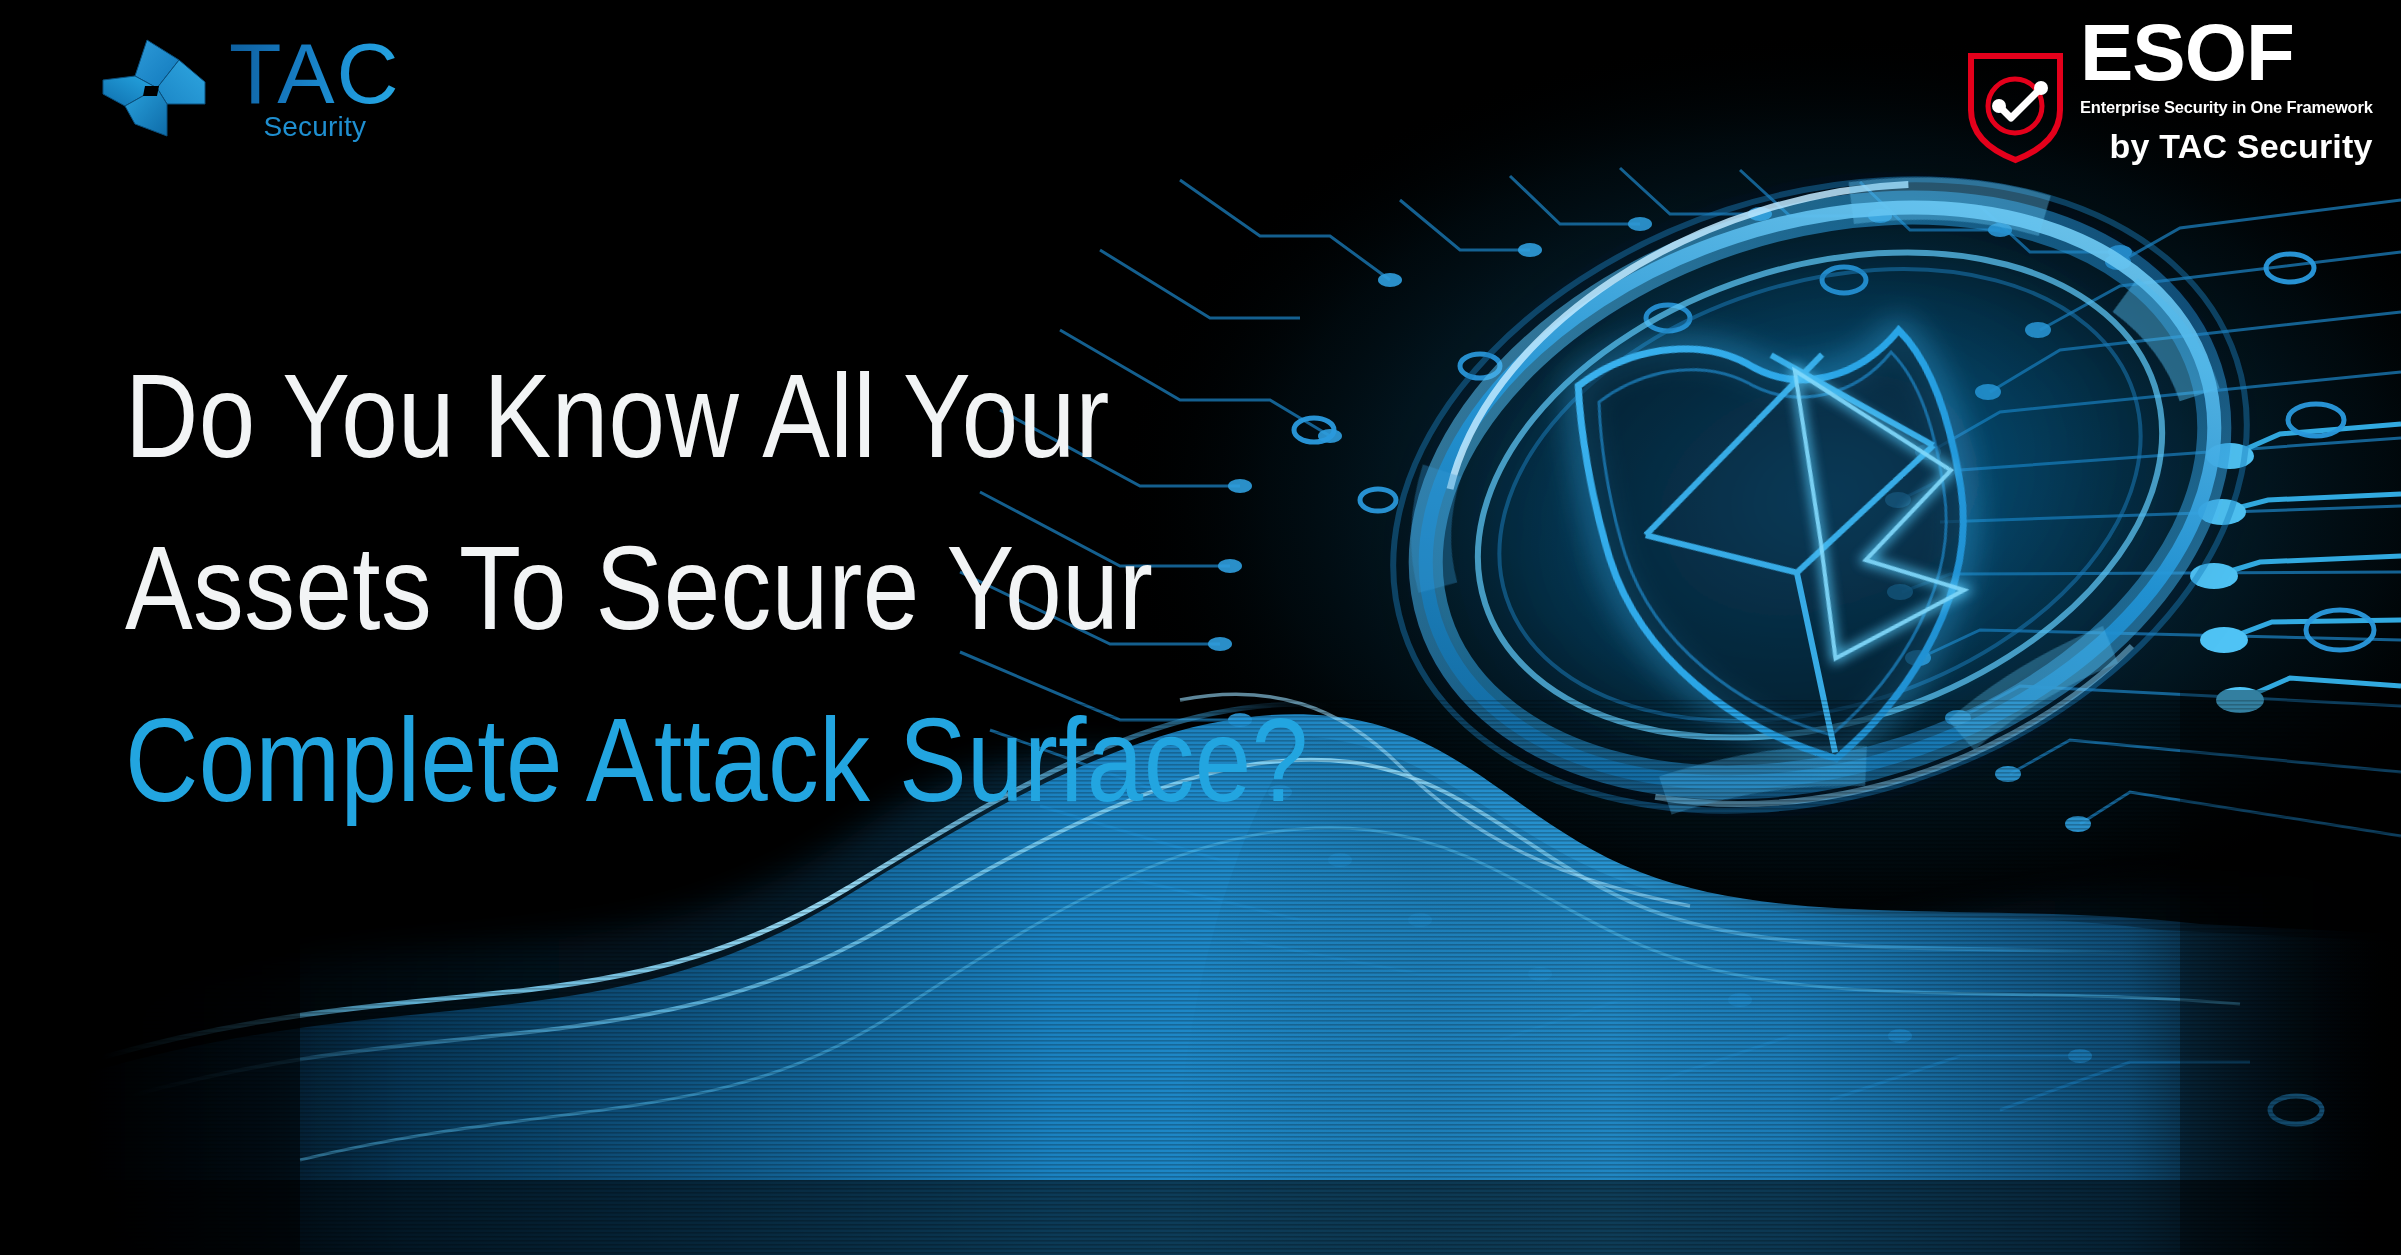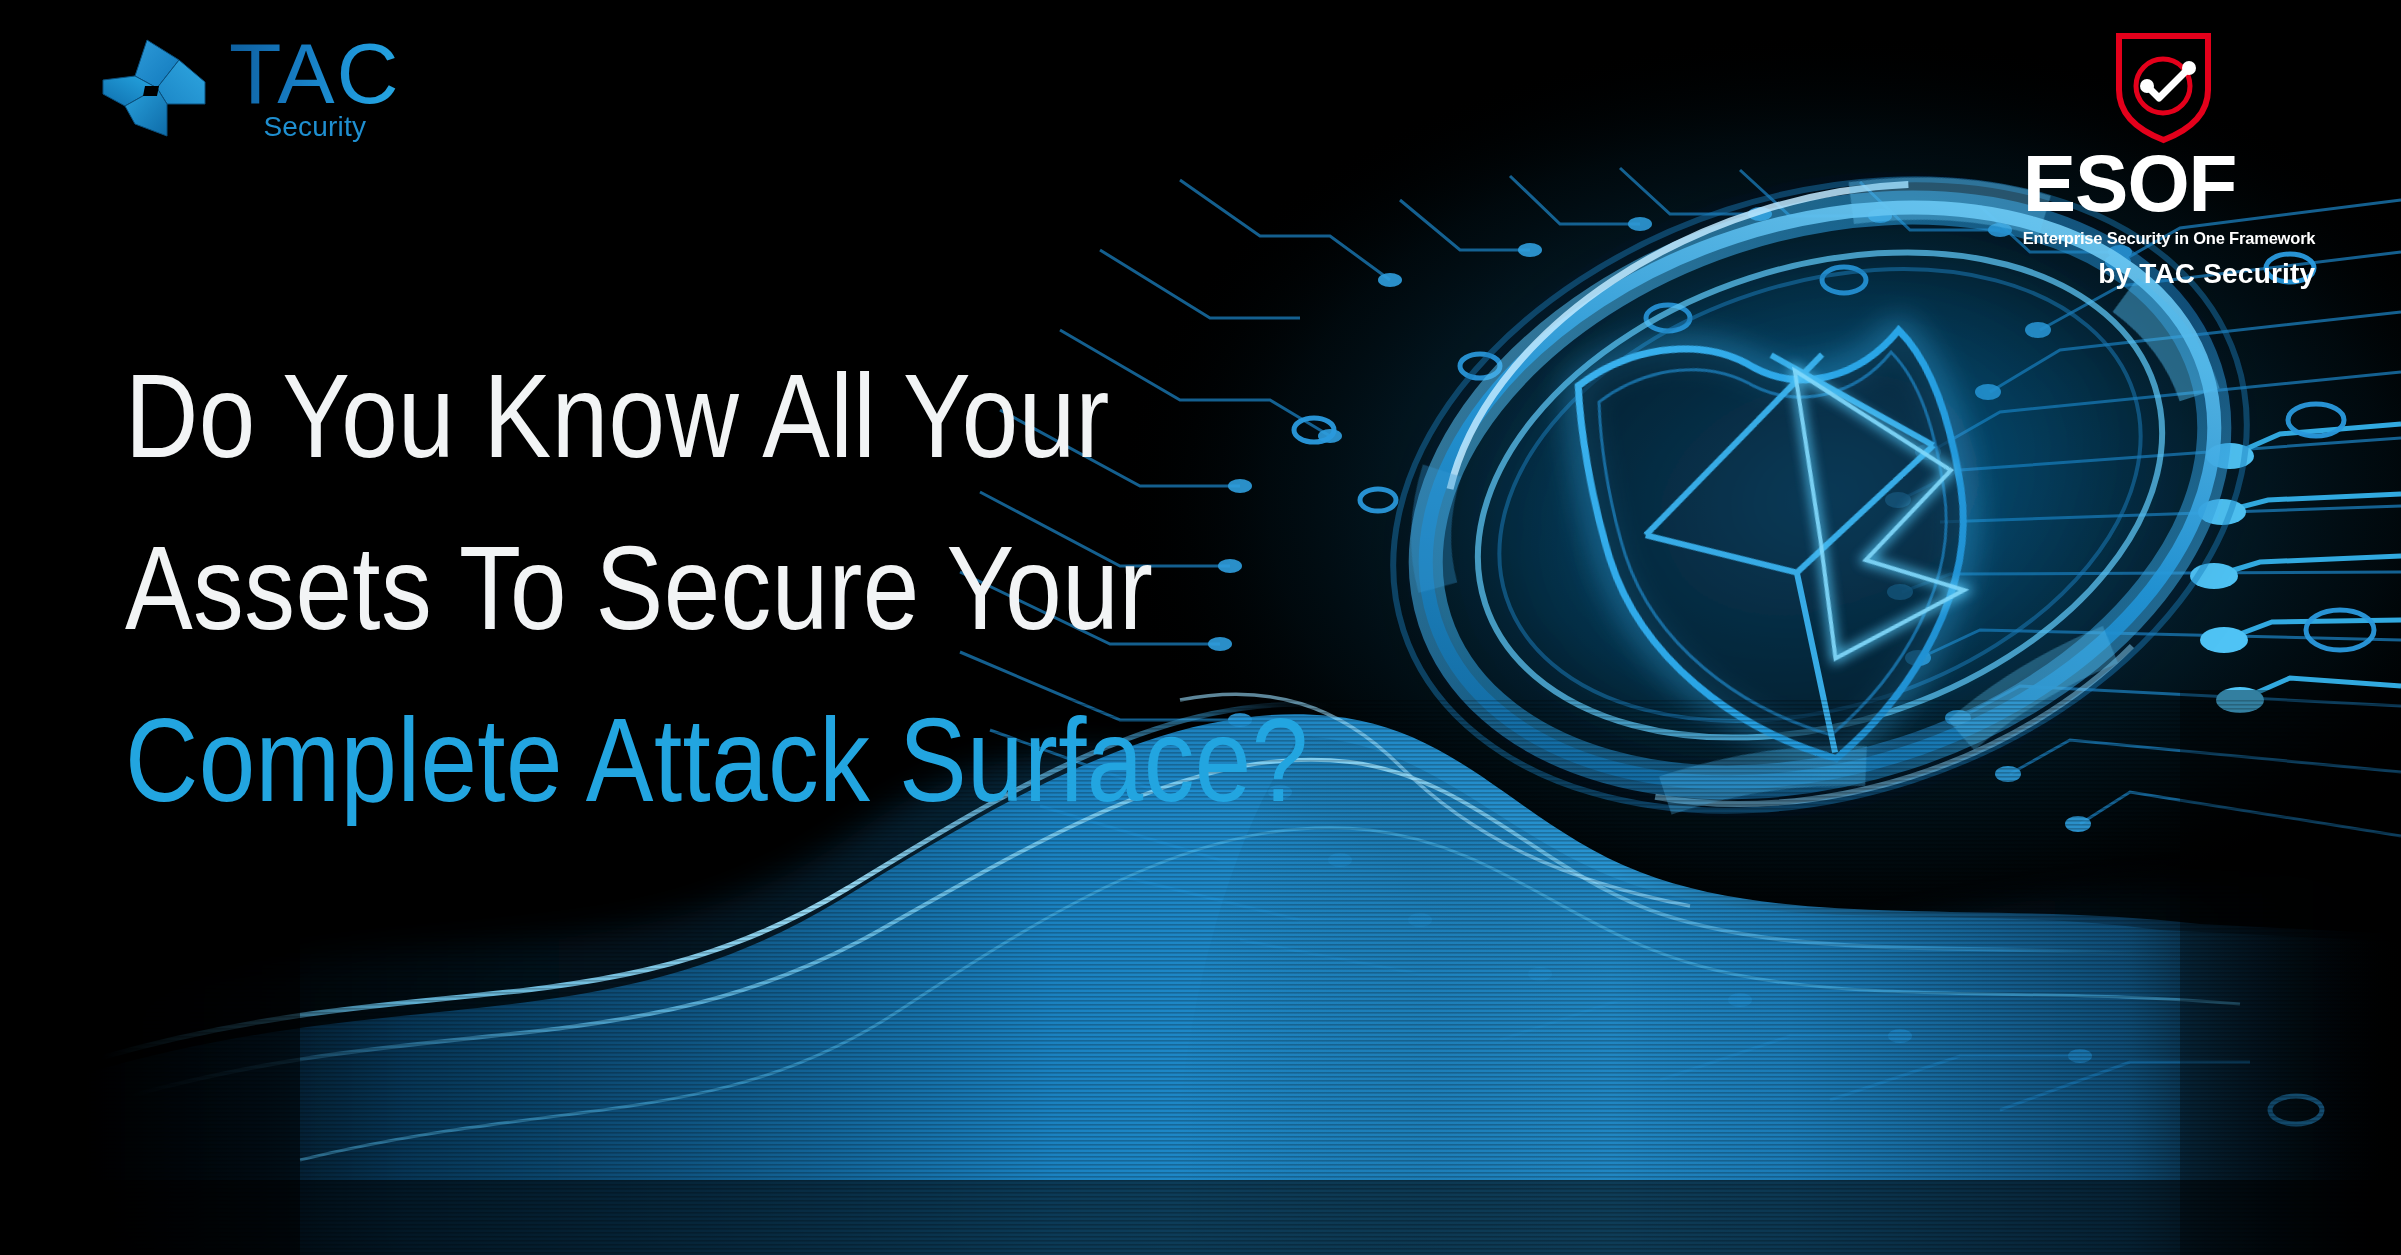--- a/index.html
+++ b/index.html
@@ -74,22 +74,21 @@
     margin-top: -2px;
   }
 
   .logo-esof {
     position: absolute;
     right: 38px;
     top: 26px;
     width: 400px;
     height: 140px;
     display: flex;
-    align-items: center;
-    flex-direction: column;
+    align-items: flex-end;
   }
   .logo-esof .shield-wrap {
     width: 105px;
     height: 118px;
     flex: 0 0 105px;
     margin-top: 2px;
   }
   .logo-esof .esof-text {
     margin-left: 12px;
     flex: 1 1 auto;
@@ -106,21 +105,21 @@
     font-family: "Liberation Sans", sans-serif;
     font-size: 16.5px;
     font-weight: 600;
     color: #ffffff;
     letter-spacing: -0.2px;
     margin-top: 7px;
     white-space: nowrap;
   }
   .logo-esof .esof-by {
     font-family: "Liberation Sans", sans-serif;
-    font-size: 28px;
+    font-size: 34px;
     font-weight: 700;
     color: #ffffff;
     text-align: right;
     margin-top: 10px;
     letter-spacing: 0.2px;
   }
 
   
   .headline {
     position: absolute;

